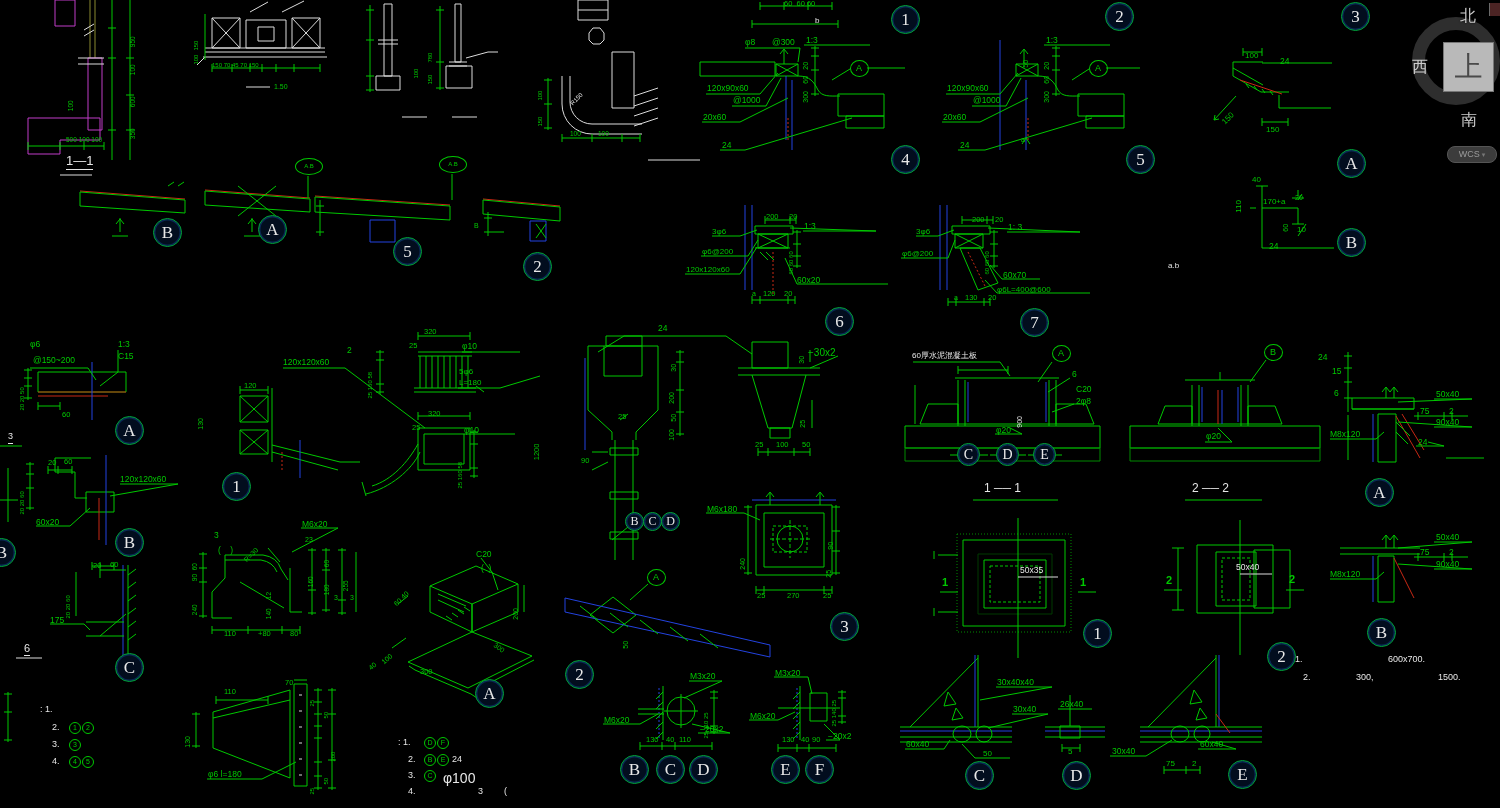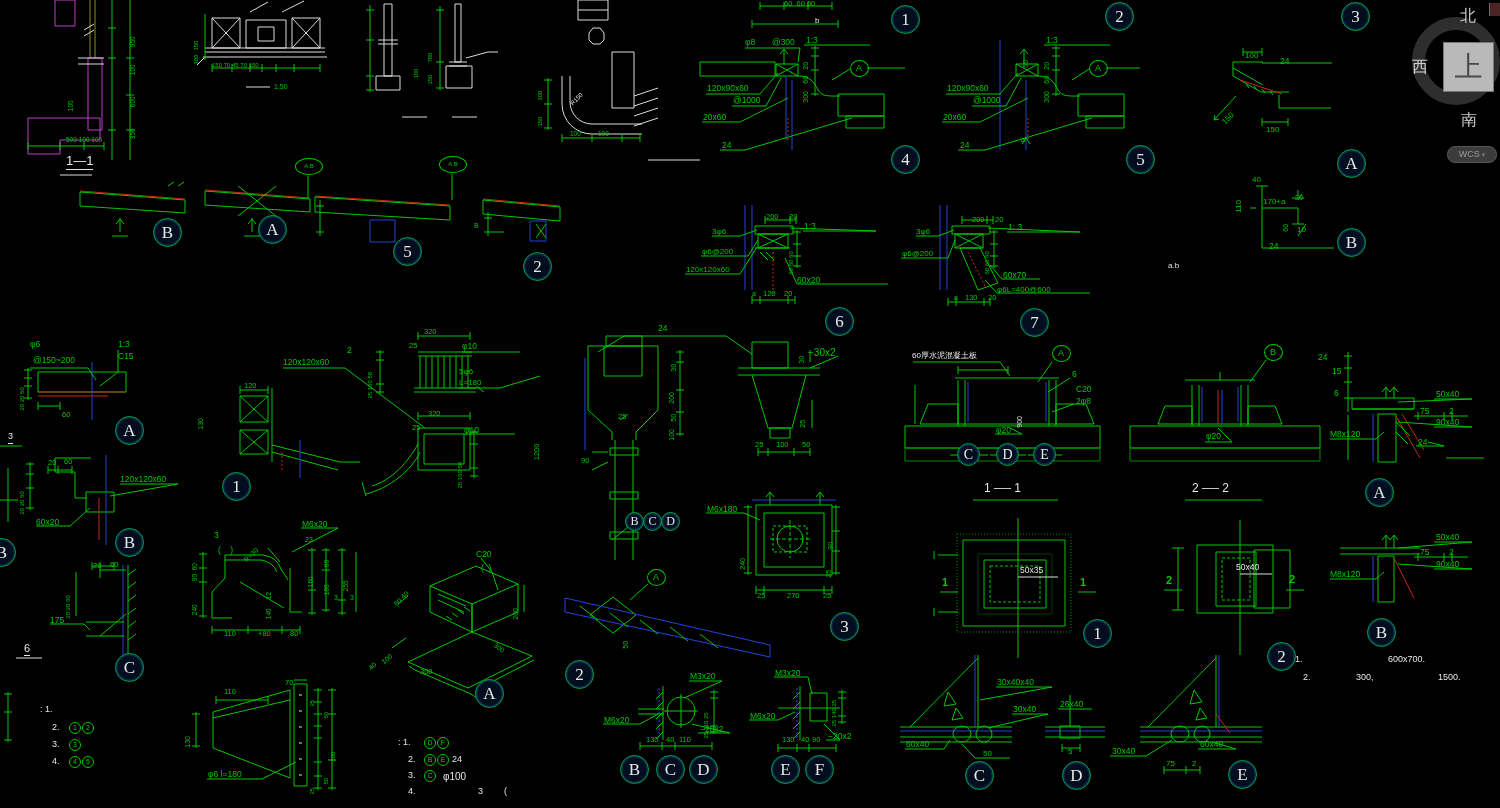--- a/index.html
+++ b/index.html
@@ -776,21 +776,21 @@
       <span class="lbl g" style="left: 801px; top: 736px; font-size: 7.5px;">40</span>
       <span class="lbl g" style="left: 812px; top: 736px; font-size: 7.5px;">90</span>
       <span class="lbl g" style="left: 838px; top: 720px; font-size: 6px; transform-origin: 0px 100%; transform: rotate(-90deg);">25 140 25</span>
       <span class="lbl w" style="left: 398px; top: 738px; font-size: 9px;">: 1.</span>
       <span class="lbl g" style="left: 424px; top: 737px;"><span class="circchar">D</span><span class="circchar">F</span></span>
       <span class="lbl w" style="left: 408px; top: 755px; font-size: 9px;">2.</span>
       <span class="lbl g" style="left: 424px; top: 754px;"><span class="circchar">B</span><span class="circchar">E</span></span>
       <span class="lbl w" style="left: 452px; top: 755px; font-size: 9px;">24</span>
       <span class="lbl w" style="left: 408px; top: 771px; font-size: 9px;">3.</span>
       <span class="lbl g" style="left: 424px; top: 770px;"><span class="circchar">C</span></span>
-      <span class="lbl w" style="left: 443px; top: 771px; font-size: 10px;">φ100</span>
+      <span class="lbl w" style="left: 443px; top: 771px; font-size: 14px;">φ100</span>
       <span class="lbl w" style="left: 408px; top: 787px; font-size: 9px;">4.</span>
       <span class="lbl w" style="left: 478px; top: 787px; font-size: 9px;">3</span>
       <span class="lbl w" style="left: 504px; top: 787px; font-size: 9px;">(</span>
       <span class="lbl g" style="left: 214px; top: 531px; font-size: 8.5px;">3</span>
       <span class="lbl g" style="left: 218px; top: 546px; font-size: 8.5px;">(    )</span>
       <span class="lbl g" style="left: 302px; top: 520px; font-size: 8.5px;">M6x20</span>
       <span class="lbl g" style="left: 248px; top: 556px; font-size: 7px; transform-origin: 0px 100%; transform: rotate(-45deg);">R=30</span>
       <span class="lbl g" style="left: 198px; top: 574px; font-size: 6.5px; transform-origin: 0px 100%; transform: rotate(-90deg);">90  60</span>
       <span class="lbl g" style="left: 198px; top: 608px; font-size: 6.5px; transform-origin: 0px 100%; transform: rotate(-90deg);">240</span>
       <span class="lbl g" style="left: 224px; top: 630px; font-size: 7.5px;">110</span>

